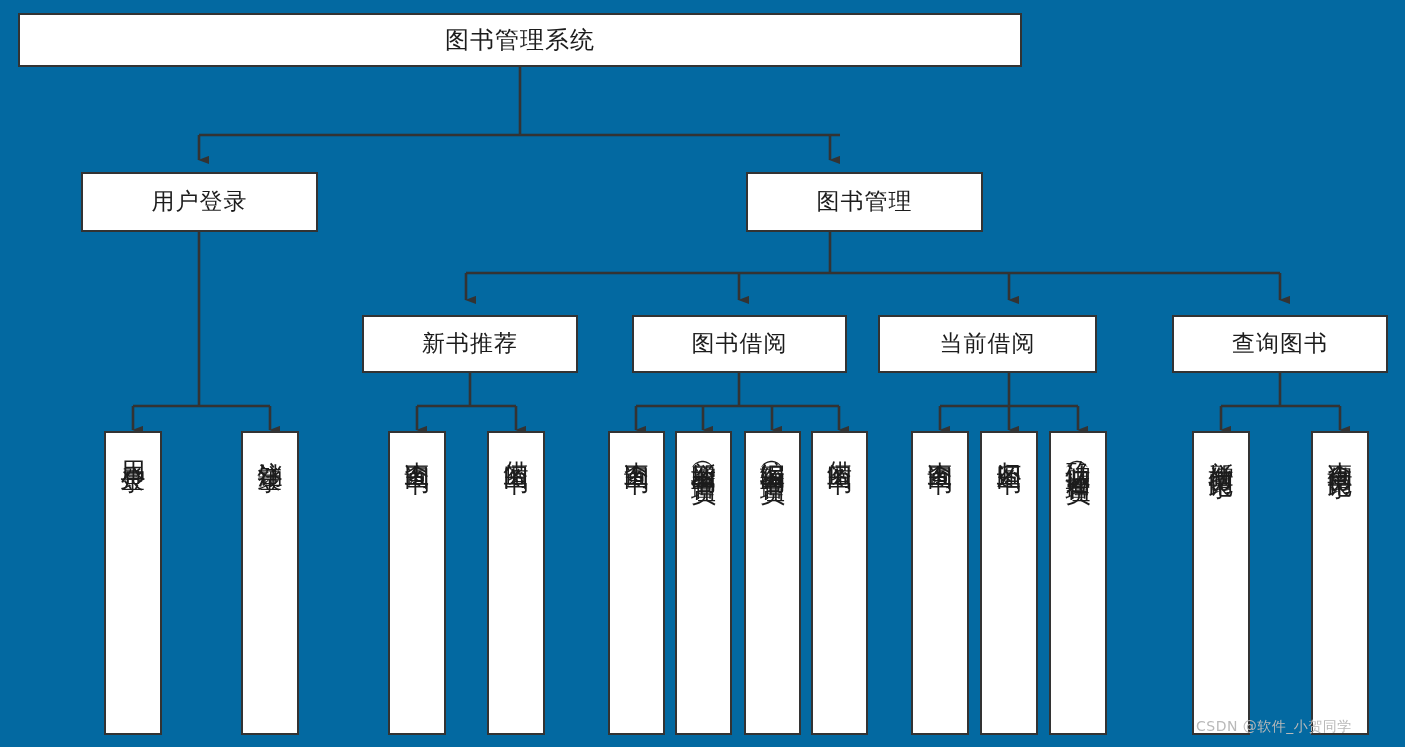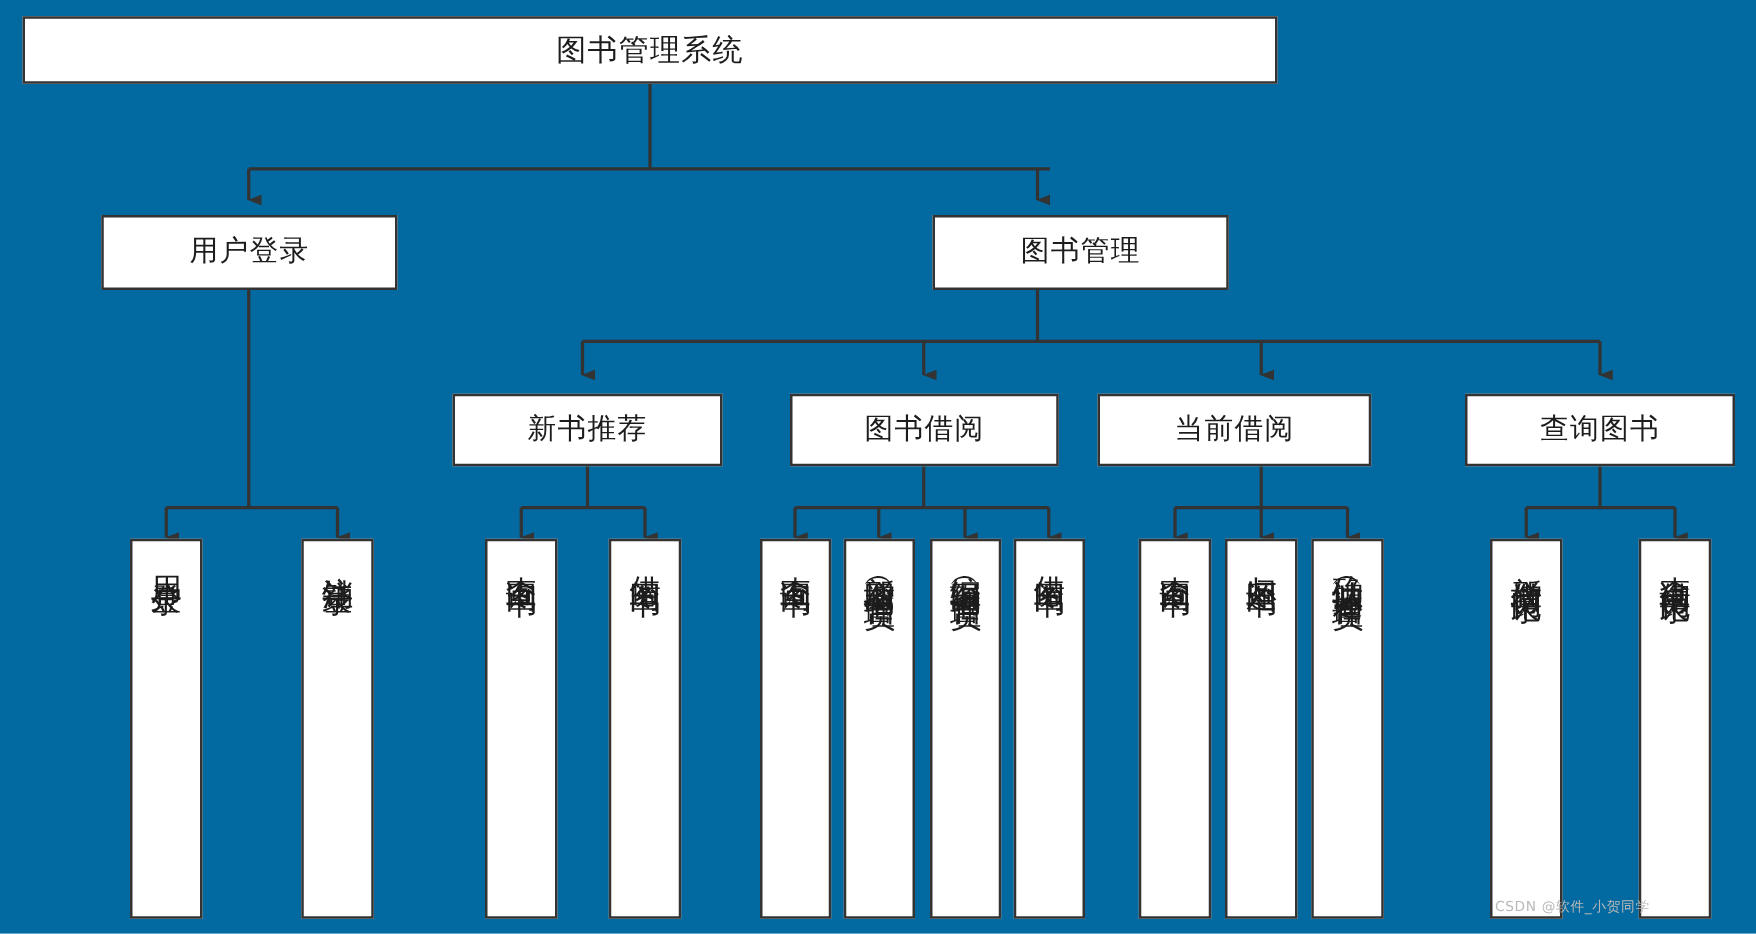--- a/index.html
+++ b/index.html
@@ -54,21 +54,21 @@
     writing-mode: vertical-rl;
     text-orientation: upright;
     font-size: 25px;
     line-height: 1.08;
     letter-spacing: 3px;
     white-space: nowrap;
   }
   .node.root .node-label { font-size: 24px; }
   .watermark {
     position: absolute;
-    font-size: 11px;
+    font-size: 14px;
     color: #b9b9b9;
     letter-spacing: 0.5px;
     white-space: nowrap;
     z-index: 3;
     font-family: "DejaVu Sans", "Liberation Sans", sans-serif;
   }
 </style>
 </head>
 <body>
 

